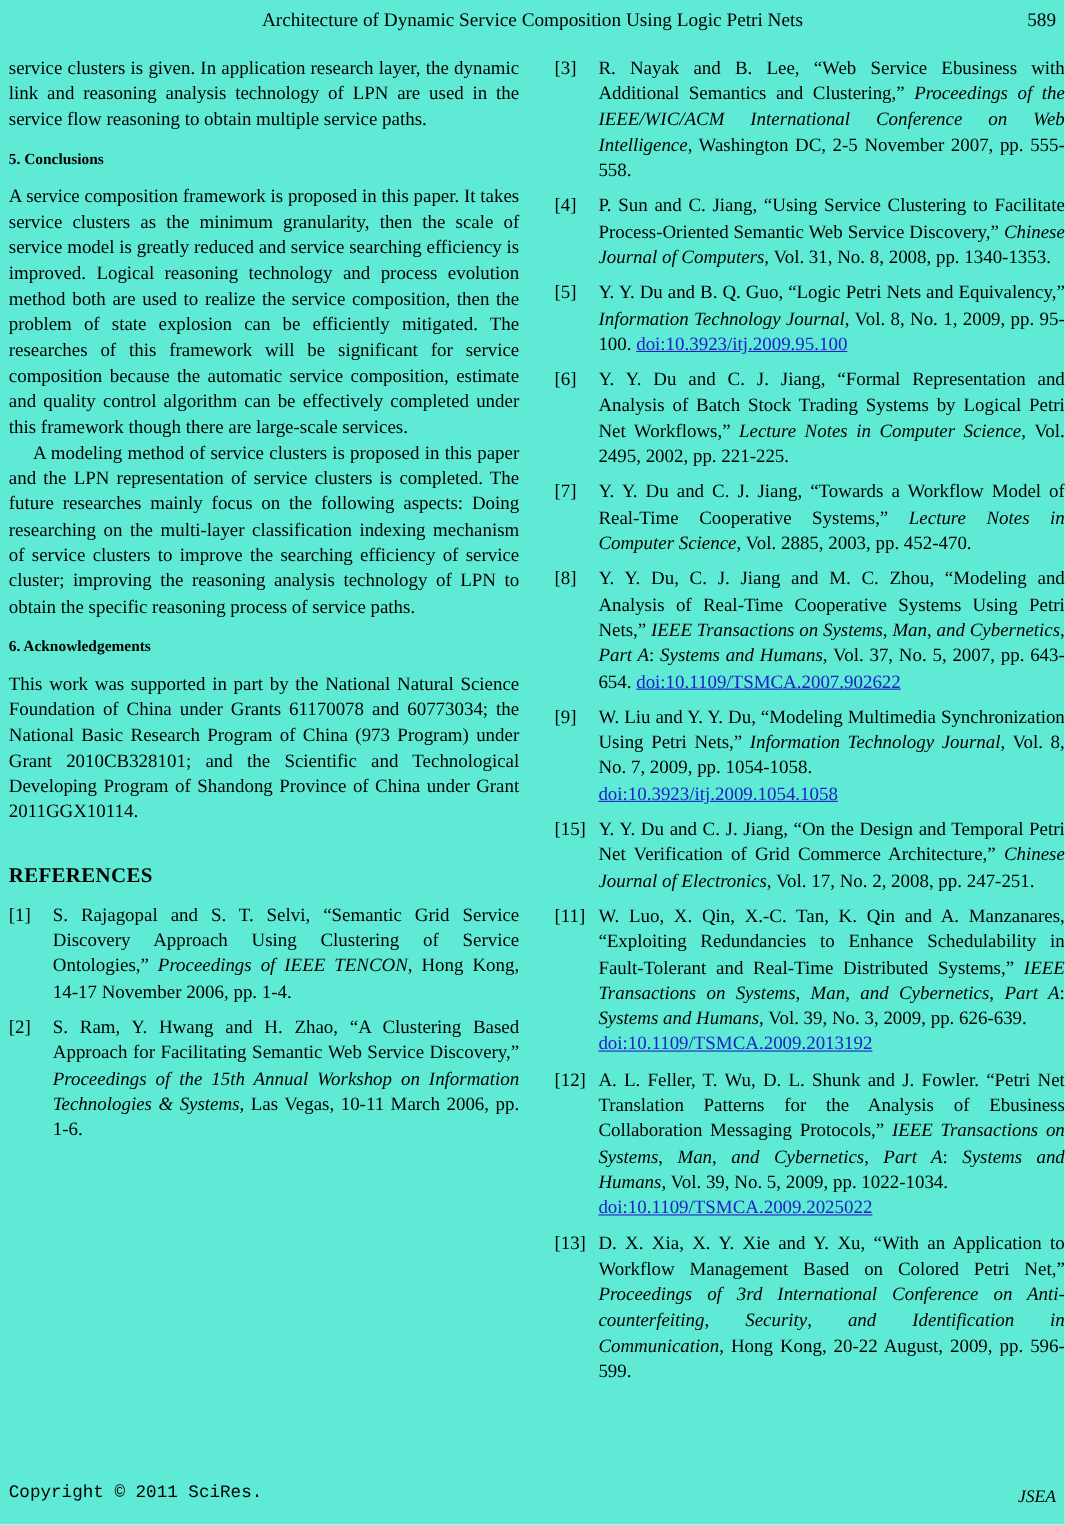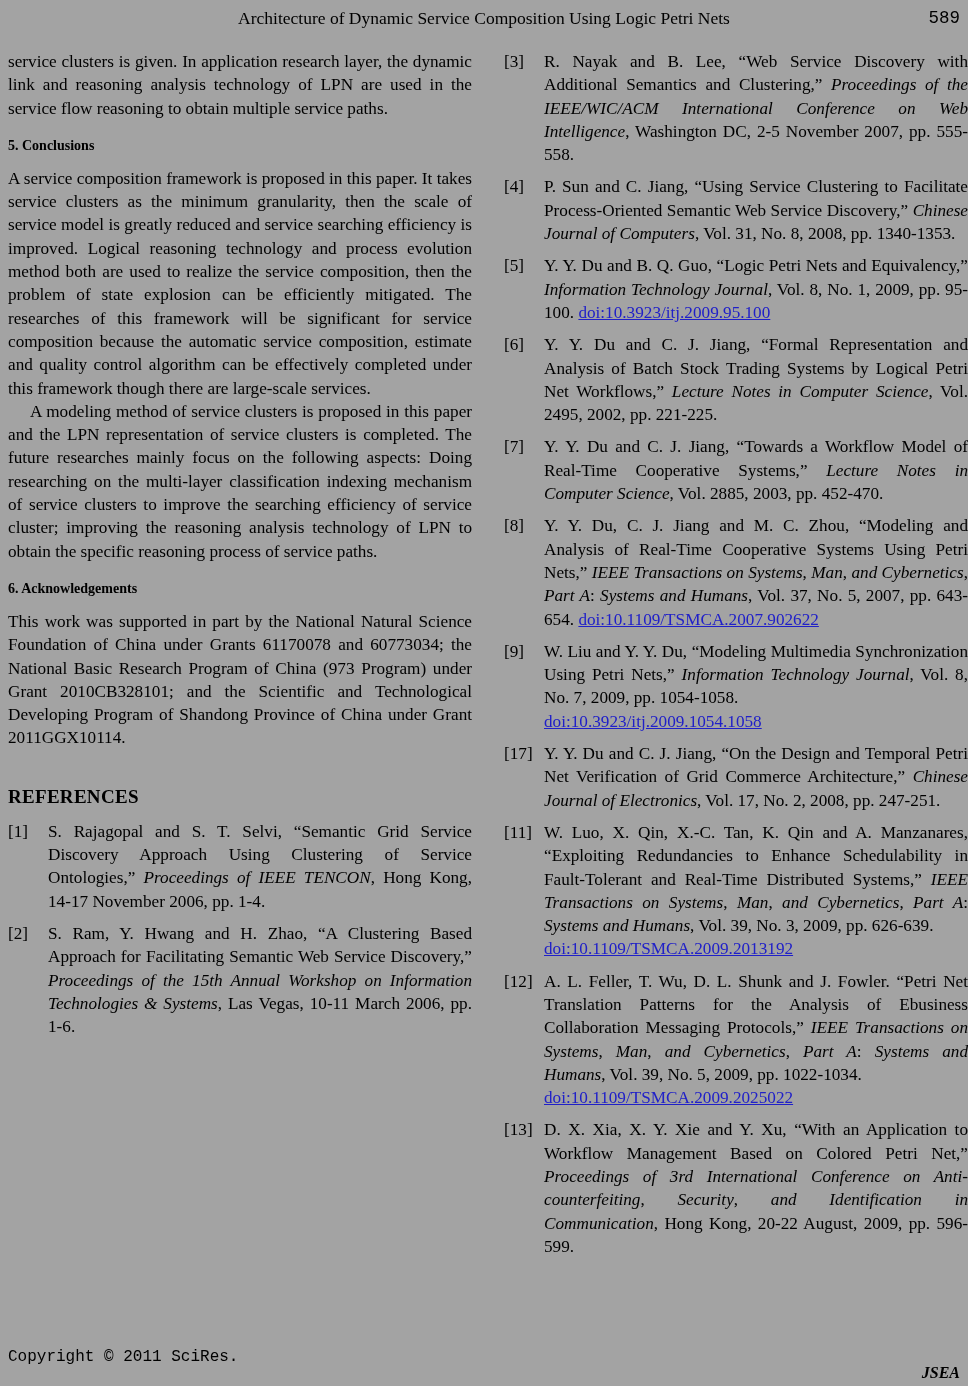--- a/index.html
+++ b/index.html
@@ -9,21 +9,21 @@
   }
   body {
     font-family: "Liberation Serif", "DejaVu Serif", serif;
     color: #000000;
   }
   .page {
     position: relative;
     width: 968px;
     height: 1386px;
     margin: 0 auto;
-    background: #a3a3a3;
+    background: #5eead4;
     box-sizing: border-box;
     overflow: hidden;
   }
 
   
   .running-head {
     position: absolute;
     top: 6px;
     left: 8px;
     right: 8px;
@@ -34,21 +34,20 @@
   .running-head .rh-title {
     position: absolute;
     left: 0;
     right: 0;
     text-align: center;
   }
   .running-head .rh-page {
     position: absolute;
     right: 0;
     top: 0;
-    font-family: Liberation Mono, monospace;
   }
 
   
   .columns {
     position: absolute;
     top: 50px;
     left: 8px;
     right: 8px;
     display: flex;
     gap: 32px;
@@ -122,22 +121,22 @@
     right: 8px;
     bottom: 18px;
     height: 22px;
     font-size: 16px;
     line-height: 22px;
   }
   .footer .copyright { position: absolute; left: 0; top: 0; font-family: Liberation Mono, monospace; }
   .footer .journal {
     position: absolute;
     right: 0;
-    top: 16px;
-    font-weight: bold;
+    top: 4px;
+    font-weight: normal;
     font-style: italic;
   }
 </style>
 </head>
 <body>
 
 <div class="page">
 
   <div class="running-head">
     <div class="rh-title">Architecture of Dynamic Service Composition Using Logic Petri Nets</div>
@@ -168,21 +167,21 @@
             <span class="ref-num">[2]</span>
             <span class="ref-body"><span>S. Ram, Y. Hwang and H. Zhao, “A Clustering Based Approach for Facilitating Semantic Web Service Discovery,” </span><i>Proceedings of the 15th Annual Workshop on Information Technologies &amp; Systems</i><span>, Las Vegas, 10-11 March 2006, pp. 1-6.</span></span>
           </li>
         </ul>
     </div>
 
     <div class="col">
       <ul class="reflist" id="reflist-right">
           <li class="ref">
             <span class="ref-num">[3]</span>
-            <span class="ref-body"><span>R. Nayak and B. Lee, “Web Service Discovery with Additional Semantics and Clustering,” </span><i>Proceedings of the IEEE/WIC/ACM International Conference on Web Intelligence</i><span>, Washington DC, 2-5 November 2007, pp. 555-558.</span></span>
+            <span class="ref-body"><span>R. Nayak and B. Lee, “Web Service Ebusiness with Additional Semantics and Clustering,” </span><i>Proceedings of the IEEE/WIC/ACM International Conference on Web Intelligence</i><span>, Washington DC, 2-5 November 2007, pp. 555-558.</span></span>
           </li>
           <li class="ref">
             <span class="ref-num">[4]</span>
             <span class="ref-body"><span>P. Sun and C. Jiang, “Using Service Clustering to Facilitate Process-Oriented Semantic Web Service Discovery,” </span><i>Chinese Journal of Computers</i><span>, Vol. 31, No. 8, 2008, pp. 1340-1353.</span></span>
           </li>
           <li class="ref">
             <span class="ref-num">[5]</span>
             <span class="ref-body"><span>Y. Y. Du and B. Q. Guo, “Logic Petri Nets and Equivalency,” </span><i>Information Technology Journal</i><span>, Vol. 8, No. 1, 2009, pp. 95-100. </span><a class="doi" href="#">doi:10.3923/itj.2009.95.100</a></span>
           </li>
           <li class="ref">
@@ -195,21 +194,21 @@
           </li>
           <li class="ref">
             <span class="ref-num">[8]</span>
             <span class="ref-body"><span>Y. Y. Du, C. J. Jiang and M. C. Zhou, “Modeling and Analysis of Real-Time Cooperative Systems Using Petri Nets,” </span><i>IEEE Transactions on Systems</i><span>, </span><i>Man</i><span>, </span><i>and Cybernetics</i><span>, </span><i>Part A</i><span>: </span><i>Systems and Humans</i><span>, Vol. 37, No. 5, 2007, pp. 643-654. </span><a class="doi" href="#">doi:10.1109/TSMCA.2007.902622</a></span>
           </li>
           <li class="ref">
             <span class="ref-num">[9]</span>
             <span class="ref-body"><span>W. Liu and Y. Y. Du, “Modeling Multimedia Synchronization Using Petri Nets,” </span><i>Information Technology Journal</i><span>, Vol. 8, No. 7, 2009, pp. 1054-1058.</span><br><a class="doi" href="#">doi:10.3923/itj.2009.1054.1058</a></span>
           </li>
           <li class="ref">
-            <span class="ref-num">[17]</span>
+            <span class="ref-num">[15]</span>
             <span class="ref-body"><span>Y. Y. Du and C. J. Jiang, “On the Design and Temporal Petri Net Verification of Grid Commerce Architecture,” </span><i>Chinese Journal of Electronics</i><span>, Vol. 17, No. 2, 2008, pp. 247-251.</span></span>
           </li>
           <li class="ref">
             <span class="ref-num">[11]</span>
             <span class="ref-body"><span>W. Luo, X. Qin, X.-C. Tan, K. Qin and A. Manzanares, “Exploiting Redundancies to Enhance Schedulability in Fault-Tolerant and Real-Time Distributed Systems,” </span><i>IEEE Transactions on Systems</i><span>, </span><i>Man</i><span>, </span><i>and Cybernetics</i><span>, </span><i>Part A</i><span>: </span><i>Systems and Humans</i><span>, Vol. 39, No. 3, 2009, pp. 626-639.</span><br><a class="doi" href="#">doi:10.1109/TSMCA.2009.2013192</a></span>
           </li>
           <li class="ref">
             <span class="ref-num">[12]</span>
             <span class="ref-body"><span>A. L. Feller, T. Wu, D. L. Shunk and J. Fowler. “Petri Net Translation Patterns for the Analysis of Ebusiness Collaboration Messaging Protocols,” </span><i>IEEE Transactions on Systems</i><span>, </span><i>Man</i><span>, </span><i>and Cybernetics</i><span>, </span><i>Part A</i><span>: </span><i>Systems and Humans</i><span>, Vol. 39, No. 5, 2009, pp. 1022-1034.</span><br><a class="doi" href="#">doi:10.1109/TSMCA.2009.2025022</a></span>
           </li>

